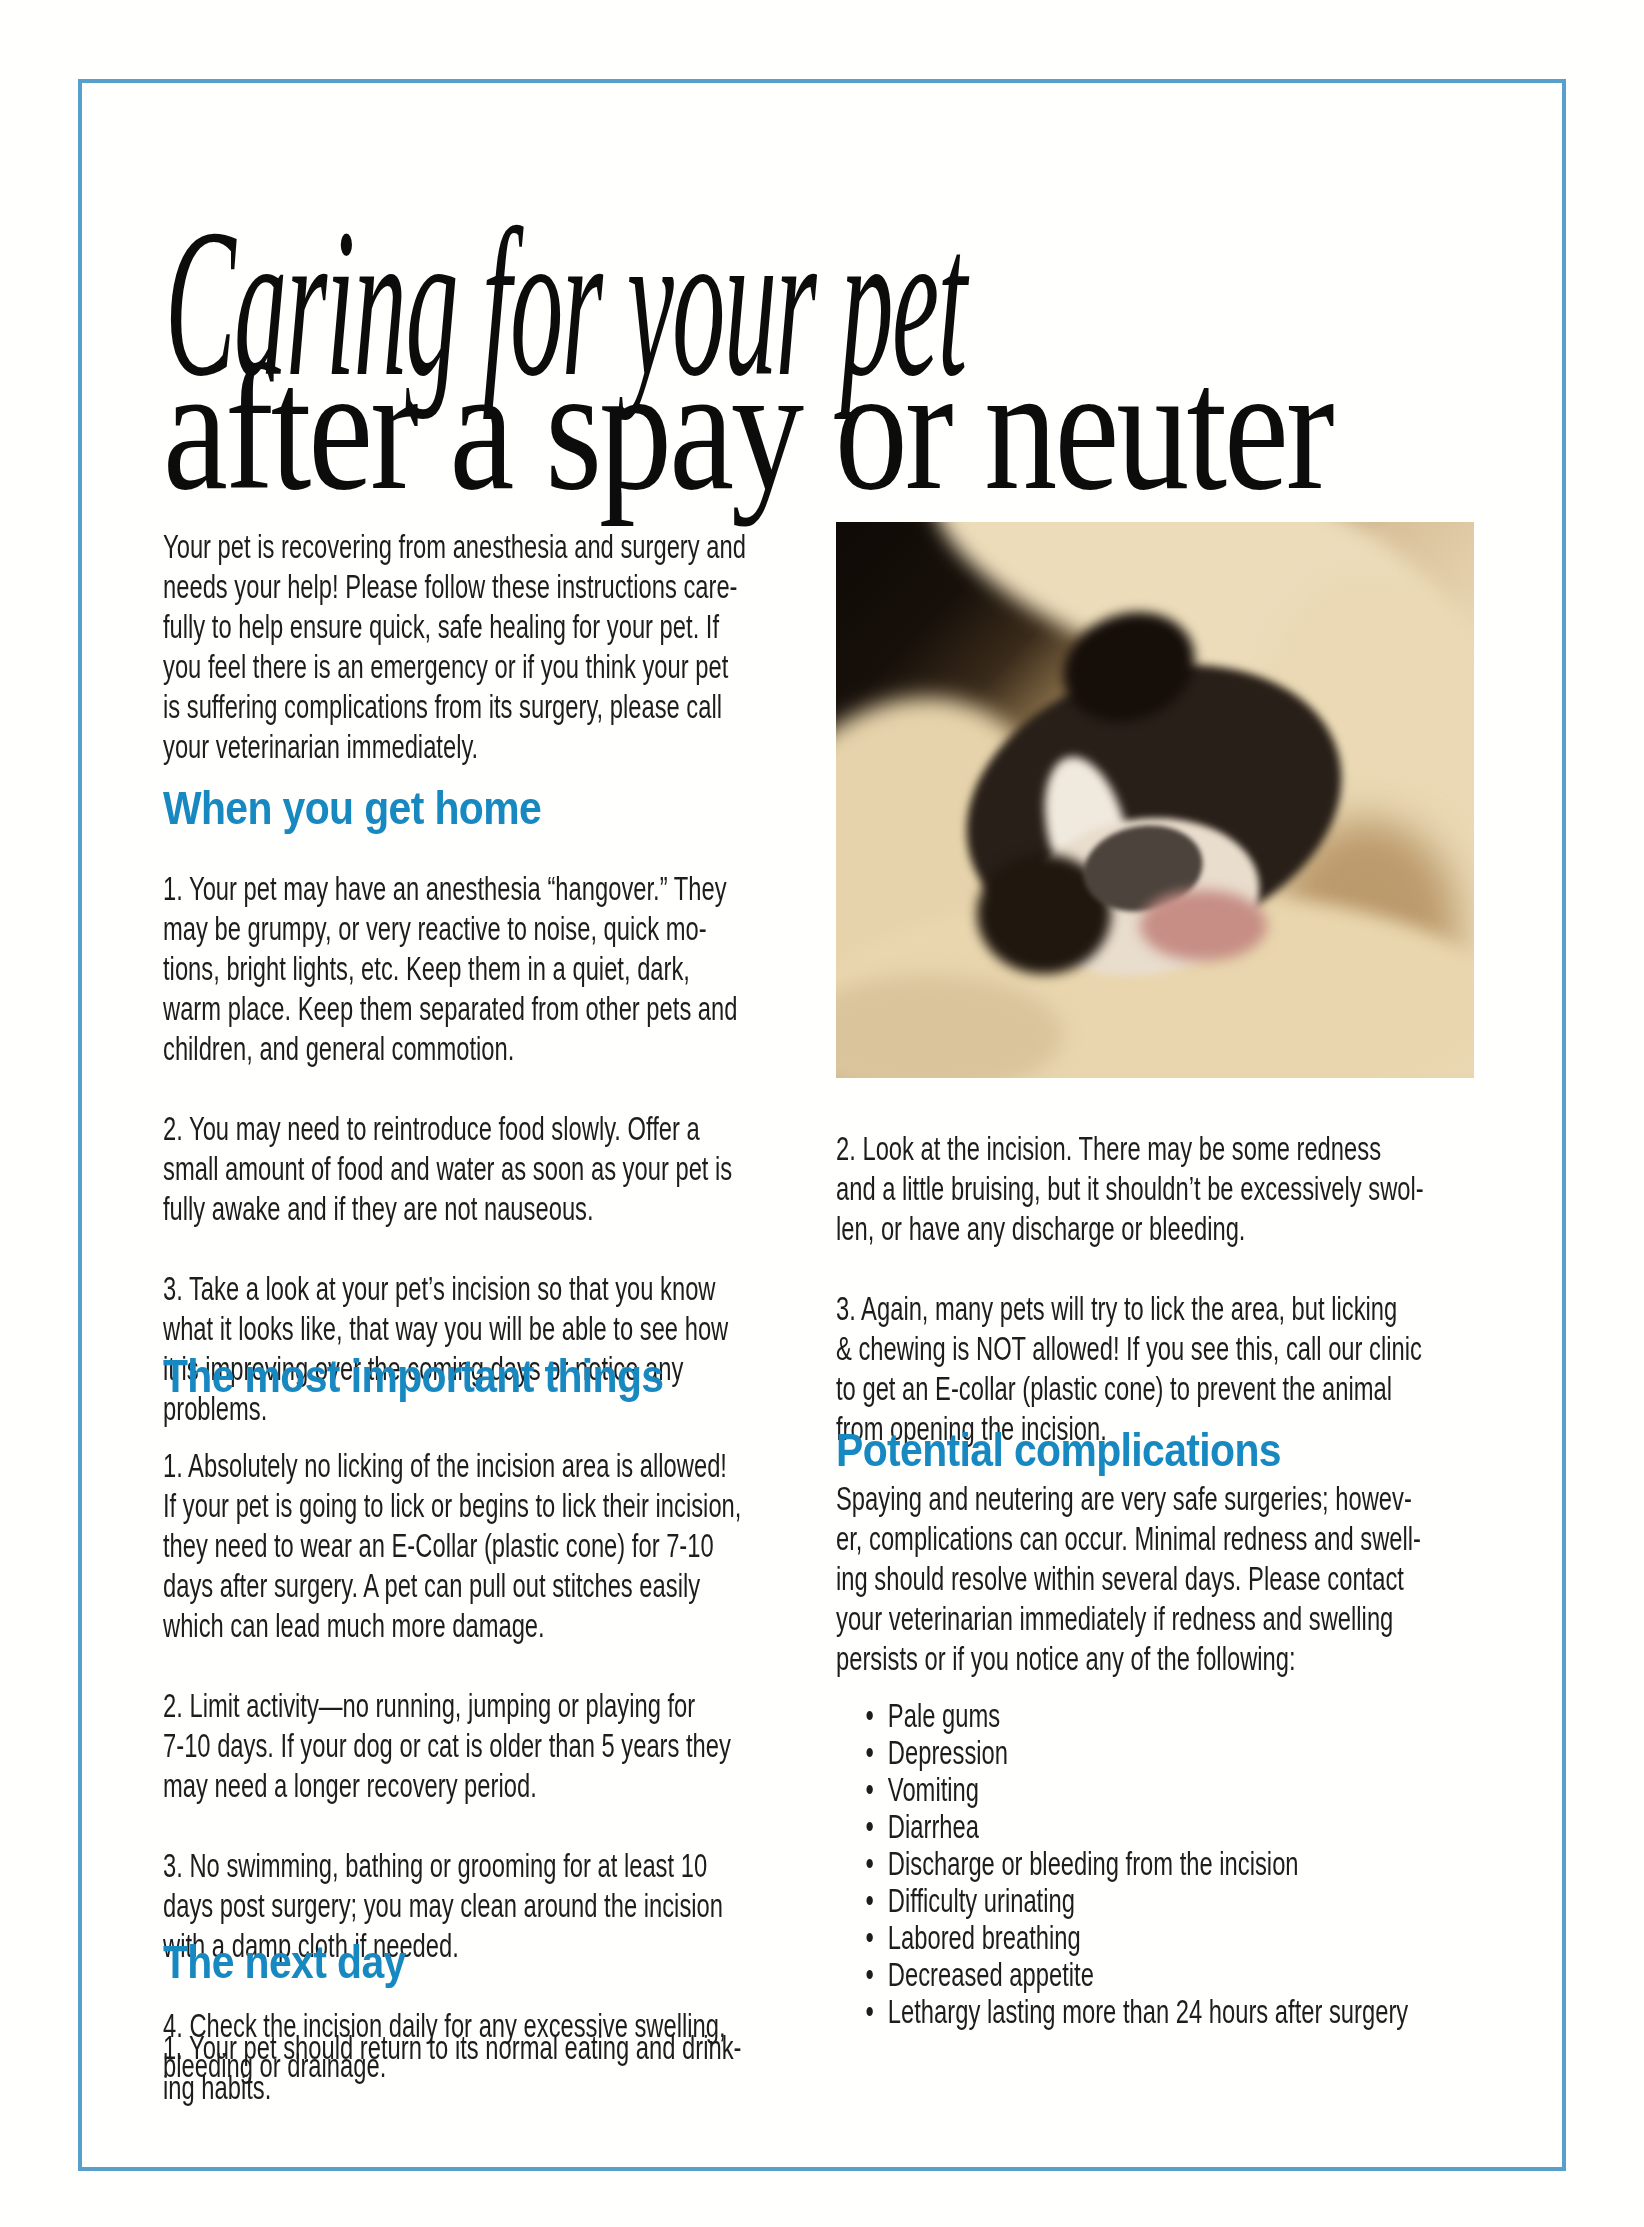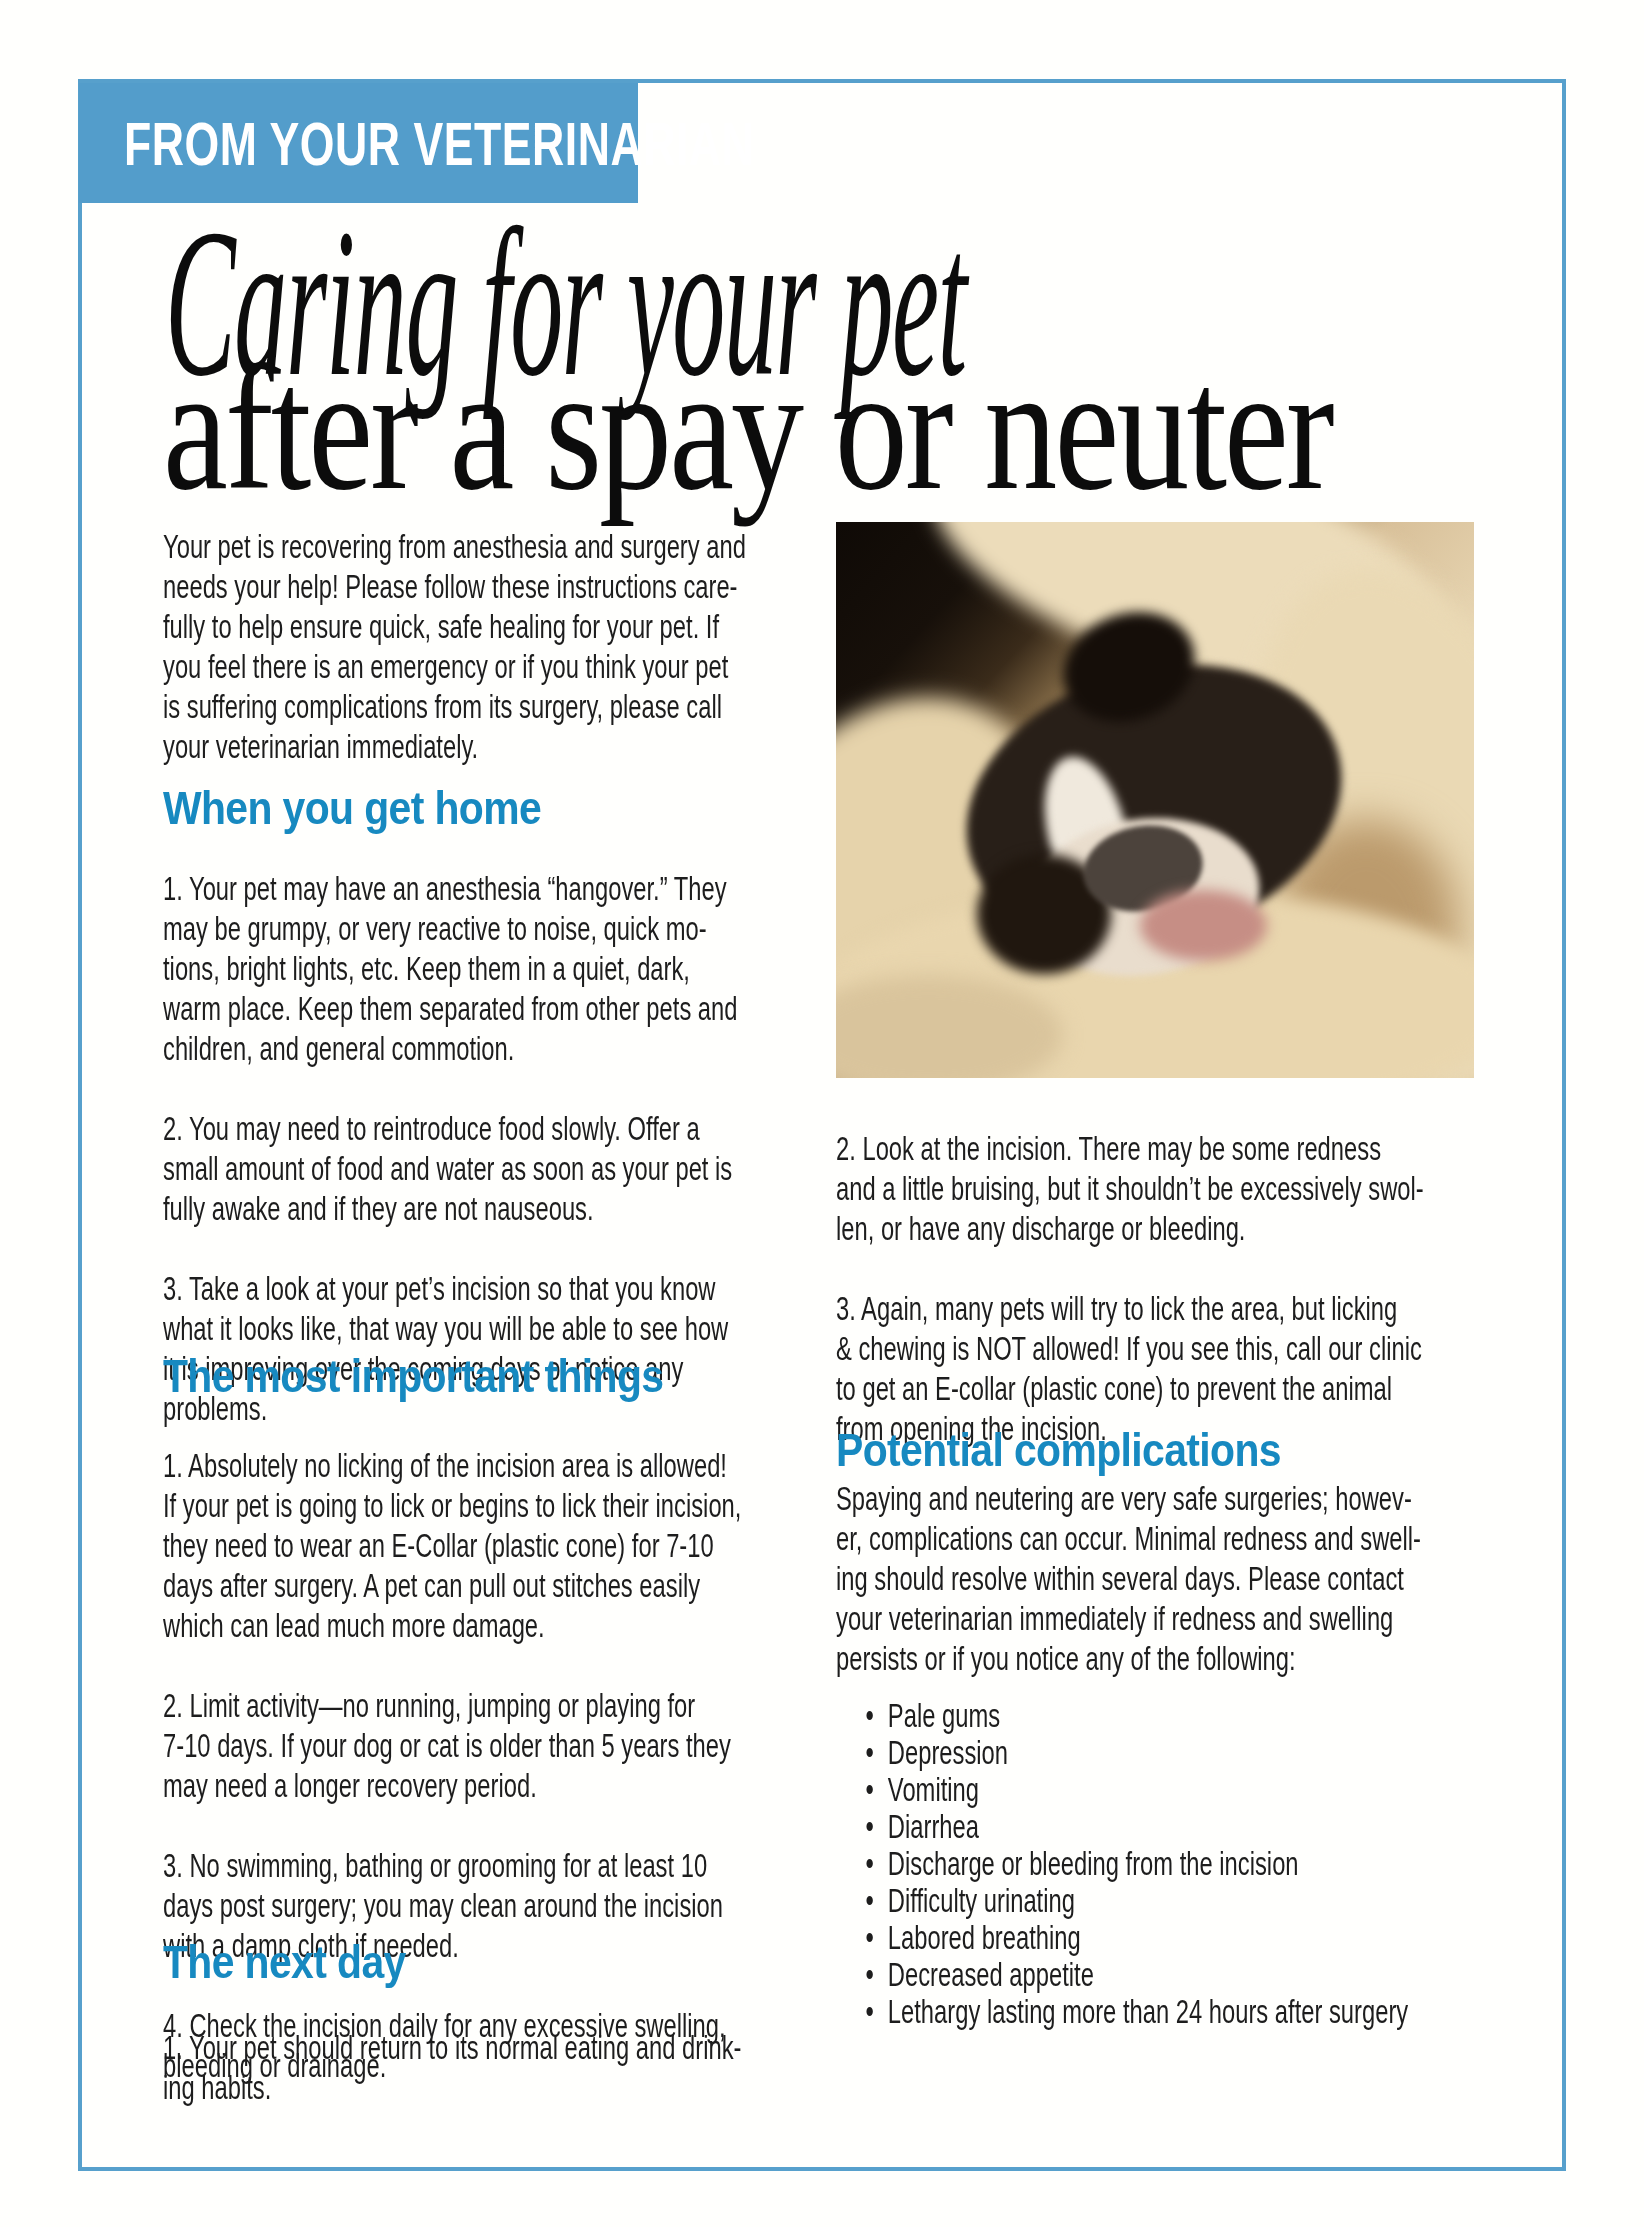--- a/index.html
+++ b/index.html
@@ -82,23 +82,20 @@
   .dog-cheek{left:141px;top:332px;width:134px;height:120px;background:#20170f;filter:blur(5.7px);}
   .floor{left:-42px;top:453px;width:269px;height:120px;background:#d9c49c;filter:blur(10px);}
 </style>
 </head>
 <body>
 
 <div id="page">
 
   <div class="frame"></div>
 
-  <div class="banner">
-    <div class="banner-text">FROM YOUR VETERINARIAN</div>
-  </div>
 
   <div class="title-line1">Caring for your pet</div>
   <div class="title-line2">after a spay or neuter</div>
 
   <div class="tblock" style="left:163px;top:527px;">Your pet is recovering from anesthesia and surgery and
 needs your help! Please follow these instructions care-
 fully to help ensure quick, safe healing for your pet. If
 you feel there is an emergency or if you think your pet
 is suffering complications from its surgery, please call
 your veterinarian immediately.</div>

